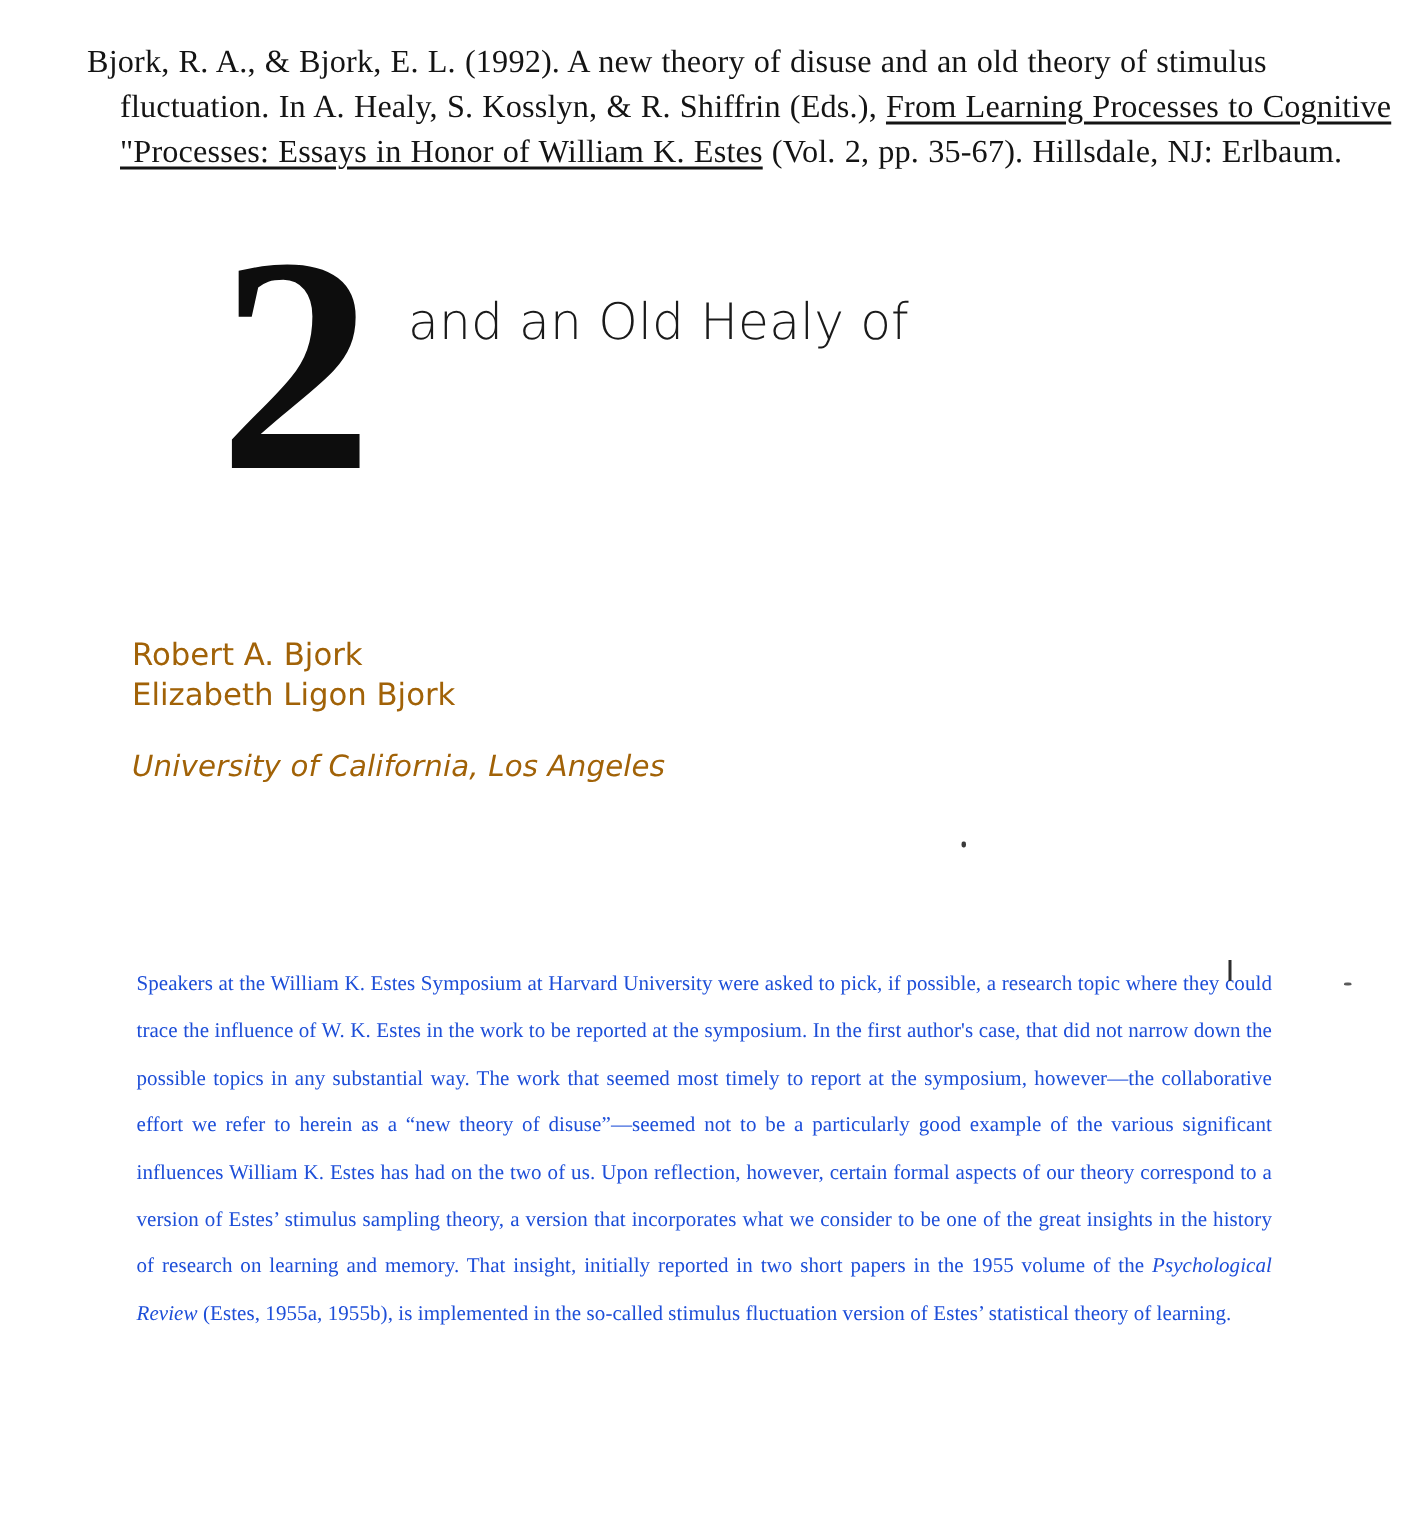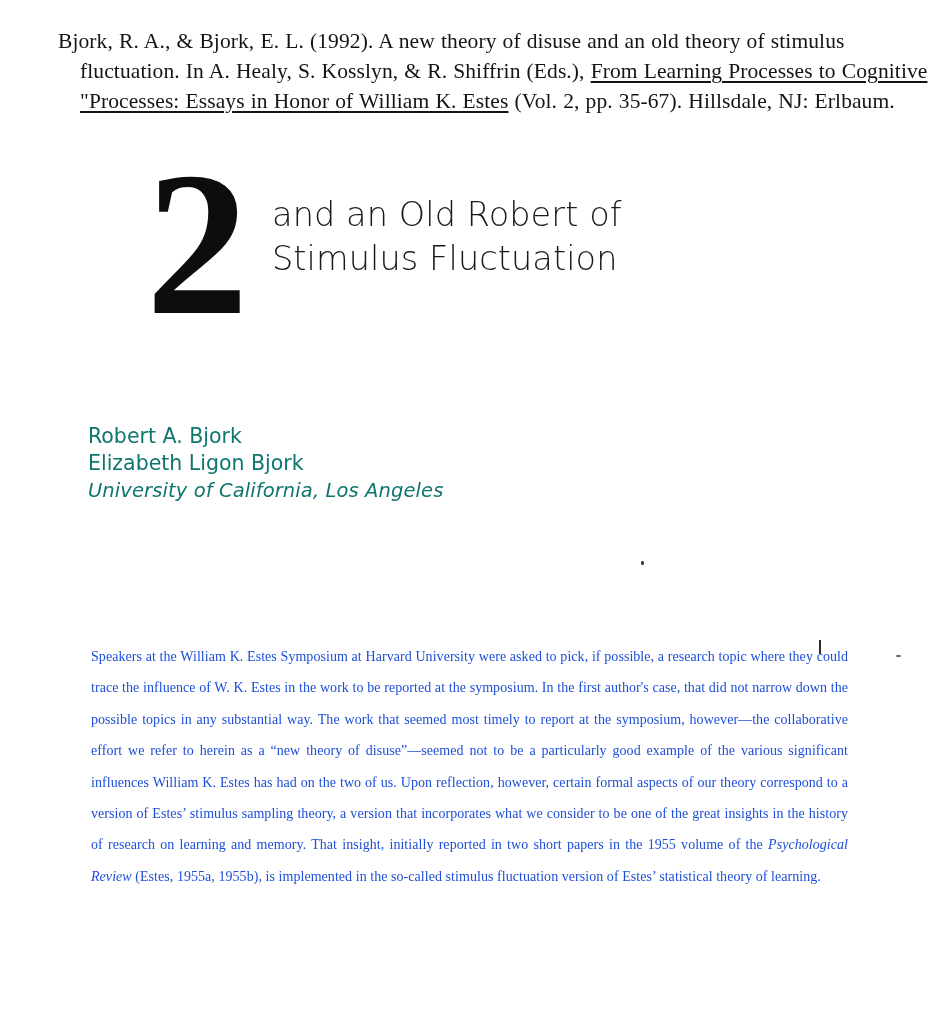--- a/index.html
+++ b/index.html
@@ -81,27 +81,28 @@
 
   
   .authors {
     position: absolute;
     left: 88px;
     top: 423px;
     width: 520px;
     font-family: "DejaVu Sans", "Liberation Sans", sans-serif;
     font-size: 20.5px;
     line-height: 27px;
-    color: #0f766e;
+    color: #a16207;
     font-weight: 400;
   }
   .authors .affil {
     font-style: italic;
     font-size: 19.5px;
     letter-spacing: 0.1px;
+    margin-top: 20px;
   }
 
   
   .body-text {
     position: absolute;
     left: 91px;
     top: 641px;
     width: 757px;
     font-family: "Liberation Serif", "DejaVu Serif", serif;
     font-size: 14px;
@@ -129,22 +130,21 @@
 
 <div class="page">
 
   <div class="citation">
     <span>Bjork, R. A., &amp; Bjork, E. L.  (1992).  A new theory of disuse and an old theory of stimulus fluctuation.  In A. Healy, S. Kosslyn, &amp; R. Shiffrin (Eds.), </span><span class="u">From Learning Processes to Cognitive "Processes: Essays in Honor of William K. Estes</span><span> (Vol. 2, pp. 35-67).  Hillsdale, NJ: Erlbaum.</span>
   </div>
 
   <div class="chapter-number">2</div>
 
   <div class="chapter-title">
-    <span class="tl">and an Old Robert of</span>
-    <span class="tl">Stimulus Fluctuation</span>
+    <span class="tl">and an Old Healy of</span>
   </div>
 
   <div class="authors">
     <div>Robert A. Bjork</div>
     <div>Elizabeth Ligon Bjork</div>
     <div class="affil">University of California, Los Angeles</div>
   </div>
 
   <div class="body-text">
     <span>Speakers at the William K. Estes Symposium at Harvard University were asked to pick, if possible, a research topic where they could trace the influence of W. K. Estes in the work to be reported at the symposium. In the first author's case, that did not narrow down the possible topics in any substantial way. The work that seemed most timely to report at the symposium, however—the collaborative effort we refer to herein as a “new theory of disuse”—seemed not to be a particularly good example of the various significant influences William K. Estes has had on the two of us. Upon reflection, however, certain formal aspects of our theory correspond to a version of Estes’ stimulus sampling theory, a version that incorporates what we consider to be one of the great insights in the history of research on learning and memory. That insight, initially reported in two short papers in the 1955 volume of the </span><i>Psychological Review</i><span> (Estes, 1955a, 1955b), is implemented in the so-called stimulus fluctuation version of Estes’ statistical theory of learning.</span>

